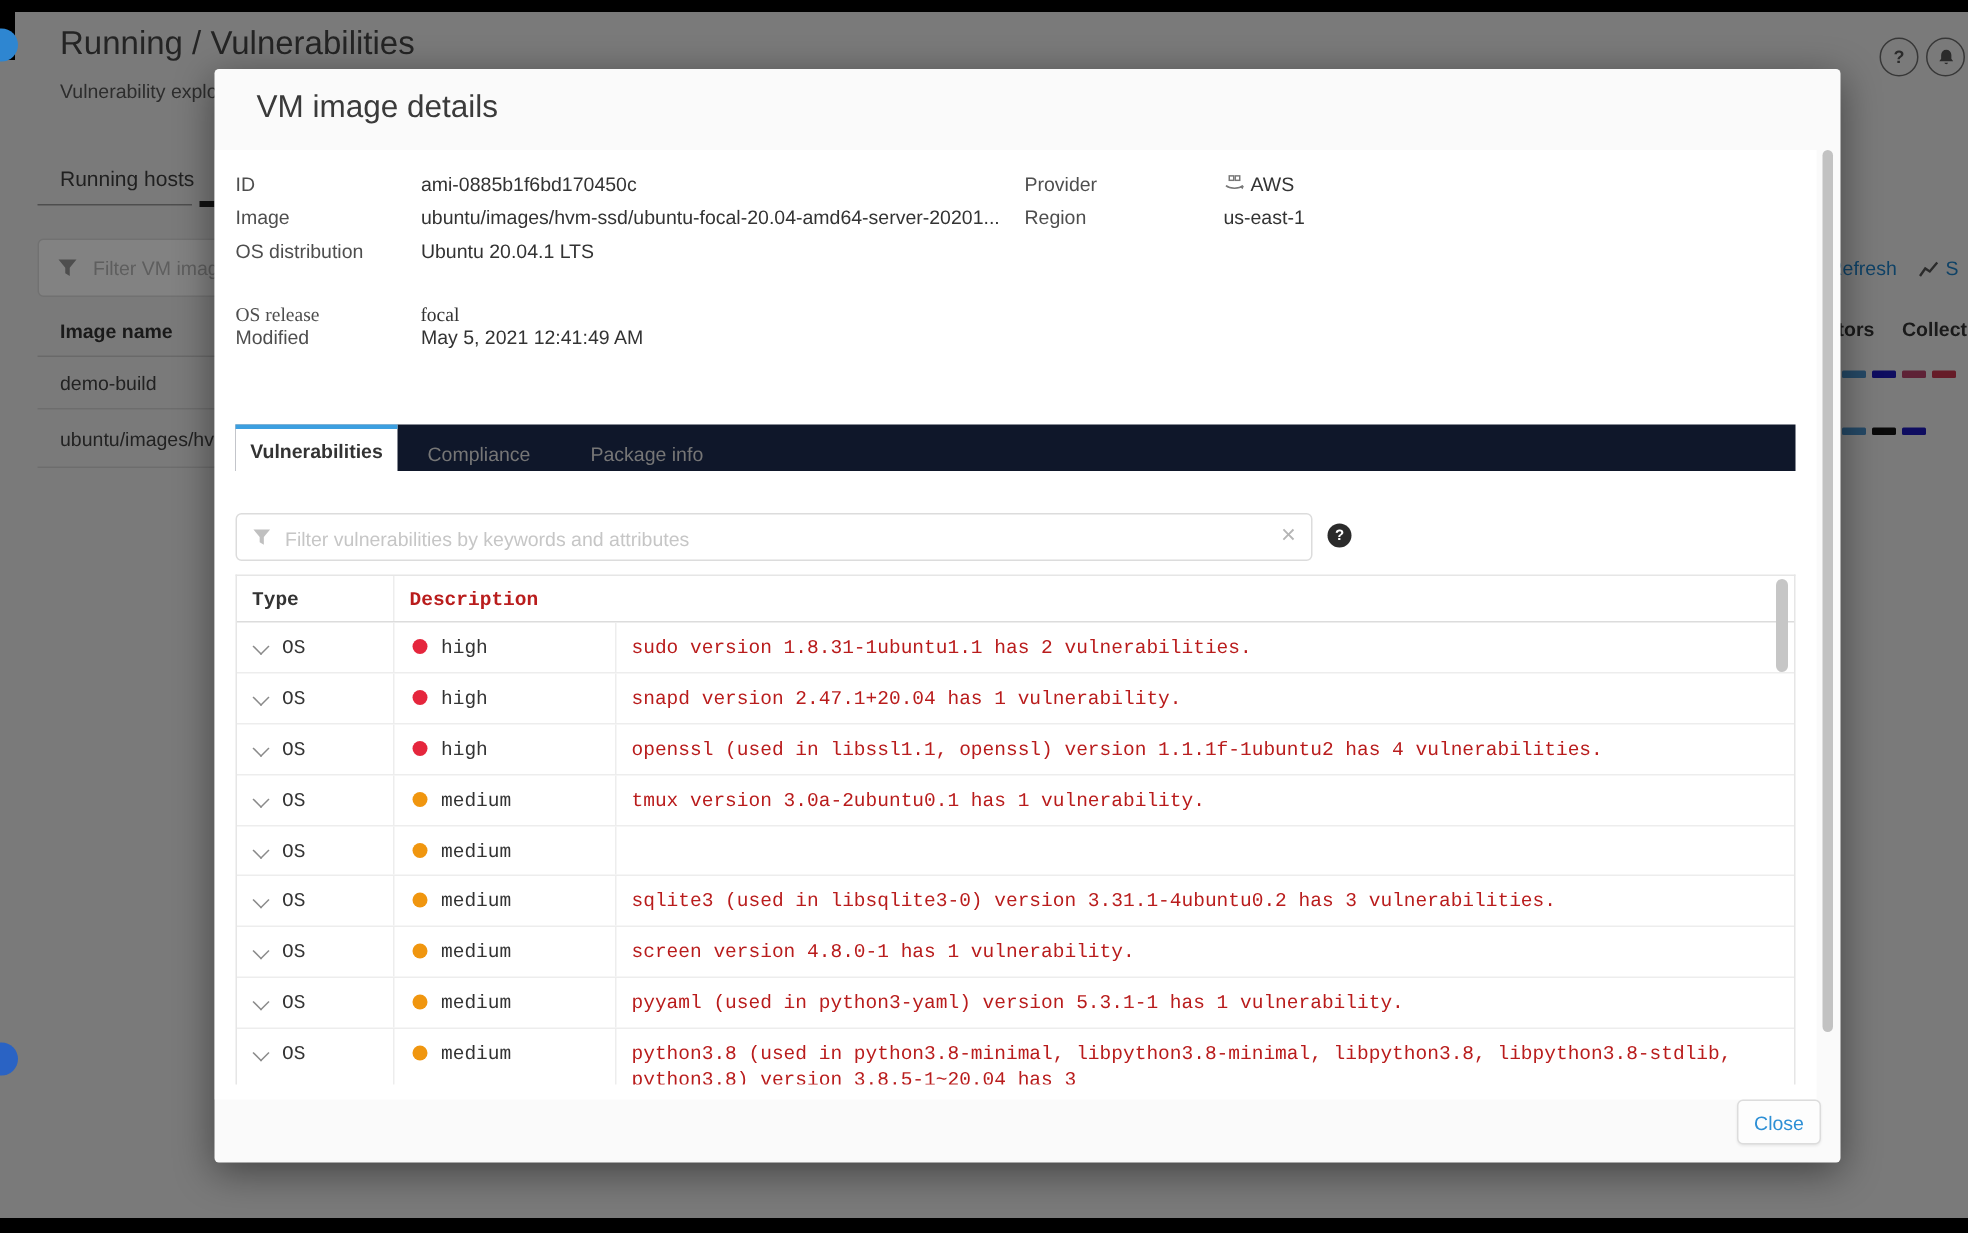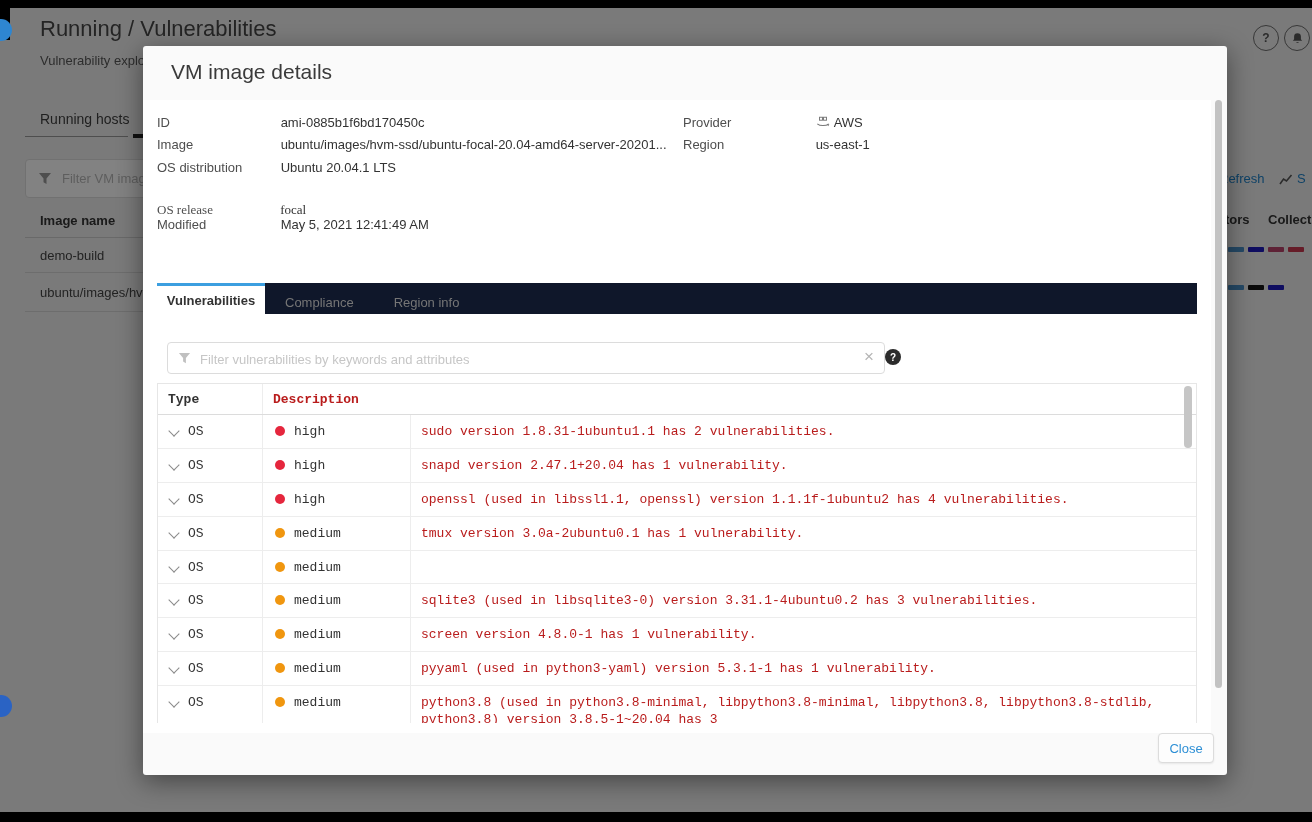--- a/index.html
+++ b/index.html
@@ -48,21 +48,21 @@
   .flabel2{display:inline-block;width:129px;color:#4e4e4e;}
   .fvalue{color:#333;}
   .aws-icon{vertical-align:-2px;margin-right:4px;}
 
   .tabs{left:14px;top:237px;width:1040px;height:31px;display:flex;background:#0f172a;}
   .tab{display:flex;align-items:center;justify-content:center;font-size:13px;color:#767676;
     border-top:3px solid transparent;box-sizing:border-box;padding:16px 20px;cursor:pointer;}
   .tab.active{background:#fff;border-top:3px solid #3c9fe0;color:#333;font-weight:bold;width:108px;padding:0 10px;}
 
   .vfilter{left:14px;top:296px;width:718px;height:32px;border:1px solid #dcdcdc;border-radius:4px;
-    background:#fff;box-sizing:border-box;margin-left:10px;}
+    background:#fff;box-sizing:border-box;}
   .vfilter input{position:absolute;left:30px;top:1px;width:640px;height:28px;border:none;outline:none;
     font-size:13px;font-family:inherit;color:#444;background:transparent;}
   .vfilter input::placeholder{color:#c6c6c6;}
   .funnel{position:absolute;left:10px;top:9px;}
   .clear-x{position:absolute;right:10px;top:4px;font-size:17px;color:#b5b5b5;cursor:pointer;}
   .help-filled{left:742px;top:303px;width:16px;height:16px;border-radius:50%;background:#2b2b2b;color:#fff;
     font-size:10px;font-weight:bold;display:flex;align-items:center;justify-content:center;cursor:pointer;}
 
   .vtable{left:14px;top:337px;width:1040px;height:340px;overflow:hidden;
     border:1px solid #e6e6e6;border-bottom:none;box-sizing:border-box;background:#fff;font-family:Liberation Mono, monospace;}
@@ -186,21 +186,21 @@
       </span>
     </div>
     <div class="fieldrow" style="left:540px;top:91px;">
       <span class="flabel2">Region</span>
       <span class="fvalue">us-east-1</span>
     </div>
 
     <div class="abs tabs">
       <div class="tab active">Vulnerabilities</div>
       <div class="tab">Compliance</div>
-      <div class="tab">Region info</div>
+      <div class="tab">Package info</div>
     </div>
 
     <div class="abs vfilter">
       <svg class="funnel" width="13" height="13" viewBox="0 0 14 14">
         <path d="M1 1h12L8.5 6.5V12l-3-1.8V6.5z" fill="#c0c0c0"></path>
       </svg>
       <input type="text" placeholder="Filter vulnerabilities by keywords and attributes" style="">
       <span class="clear-x">×</span>
     </div>
     <div class="abs help-filled">

